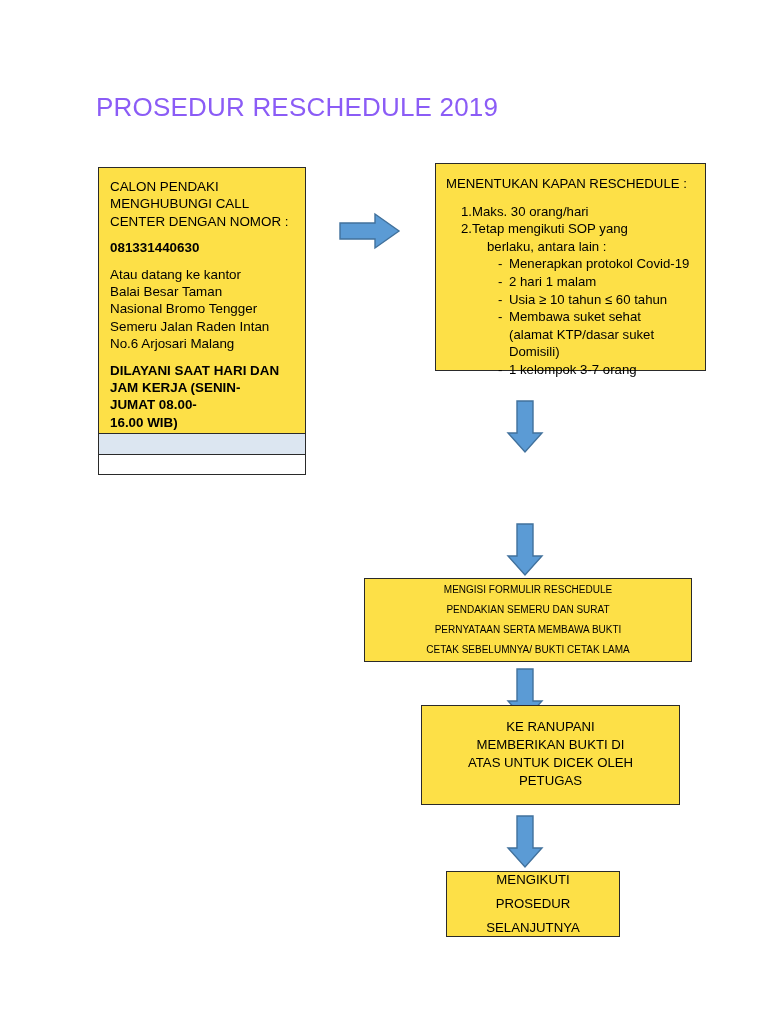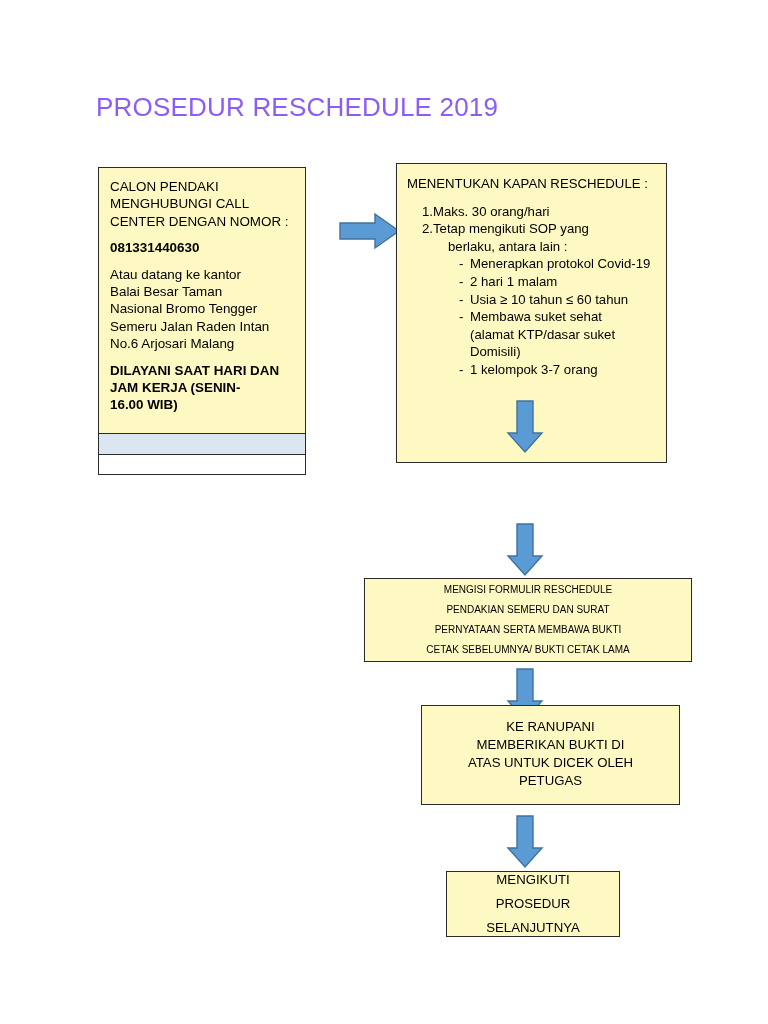--- a/index.html
+++ b/index.html
@@ -31,21 +31,21 @@
     letter-spacing: 0.2px;
     white-space: nowrap;
     color: #8b5cf6;
   }
 
   
   .flow-box {
     position: absolute;
     box-sizing: border-box;
     border: 1.3px solid #2a2a2a;
-    background: #fef9c3;
+    background: #fde047;
   }
 
   .box-inner {
     box-sizing: border-box;
     width: 100%;
     height: 100%;
   }
 
   
   #box-call-center {
@@ -82,24 +82,24 @@
     top: 454px;
     width: 208px;
     height: 21px;
     box-sizing: border-box;
     border: 1.3px solid #2a2a2a;
     background: #ffffff;
   }
 
   
   #box-criteria {
-    left: 396px;
+    left: 435px;
     top: 163px;
     width: 271px;
-    height: 300px;
+    height: 208px;
   }
   #box-criteria .crit-body {
     padding: 11px 8px 0 10px;
     font-size: 13.2px;
     line-height: 17.6px;
   }
   #box-criteria .crit-heading {
     white-space: nowrap;
     margin-bottom: 10px;
   }
@@ -218,20 +218,21 @@
       <div class="cc-line cc-bold">081331440630</div>
       <div class="cc-gap"></div>
       <div class="cc-line">Atau datang ke kantor</div>
       <div class="cc-line">Balai Besar Taman</div>
       <div class="cc-line">Nasional Bromo Tengger</div>
       <div class="cc-line">Semeru Jalan Raden Intan</div>
       <div class="cc-line">No.6 Arjosari Malang</div>
       <div class="cc-gap"></div>
       <div class="cc-line cc-bold">DILAYANI SAAT HARI DAN</div>
       <div class="cc-line cc-bold">JAM KERJA (SENIN-</div>
+      <div class="cc-line cc-bold">JUMAT 08.00-</div>
       <div class="cc-line cc-bold">16.00 WIB)</div>
     </div>
   </div>
   <div id="cell-blank-blue"></div>
   <div id="cell-blank-white"></div>
 
   <div class="arrow" id="arrow-right-1">
     <svg width="62" height="40" viewBox="0 0 62 40">
       <polygon points="1,12 36,12 36,3 60,20 36,37 36,28 1,28" fill="#5b9bd5" stroke="#41719c" stroke-width="1.4" stroke-linejoin="miter"></polygon>
     </svg>

